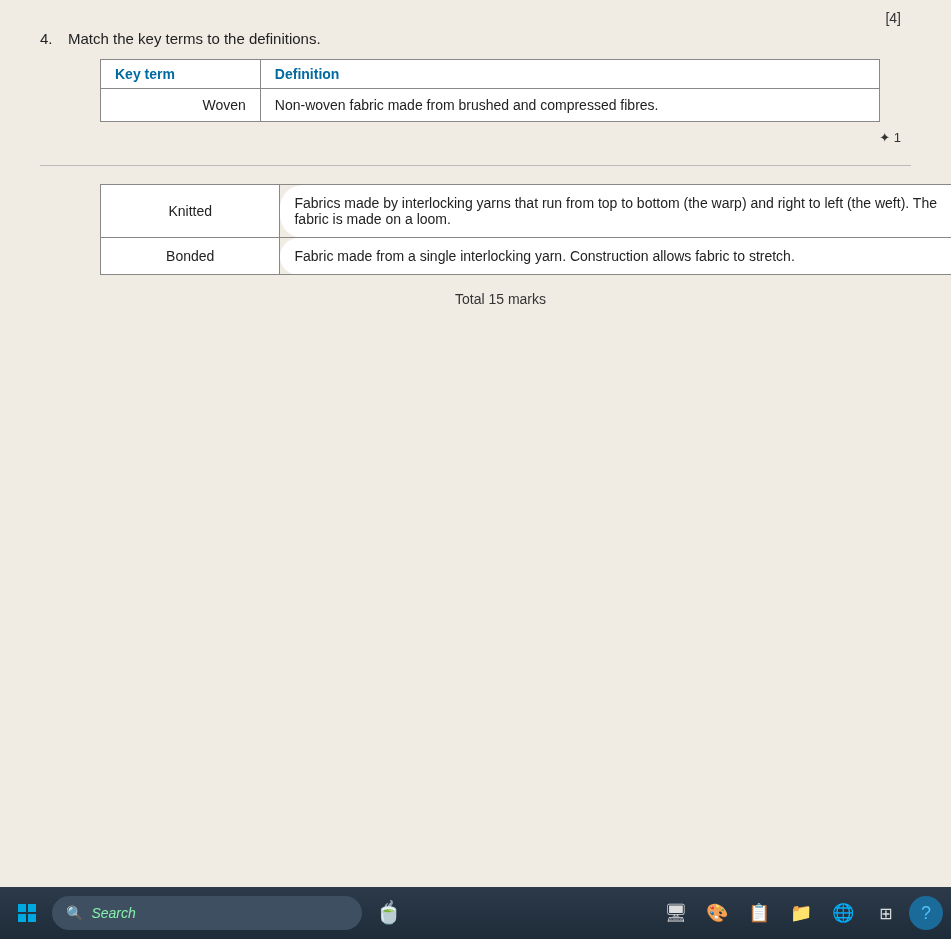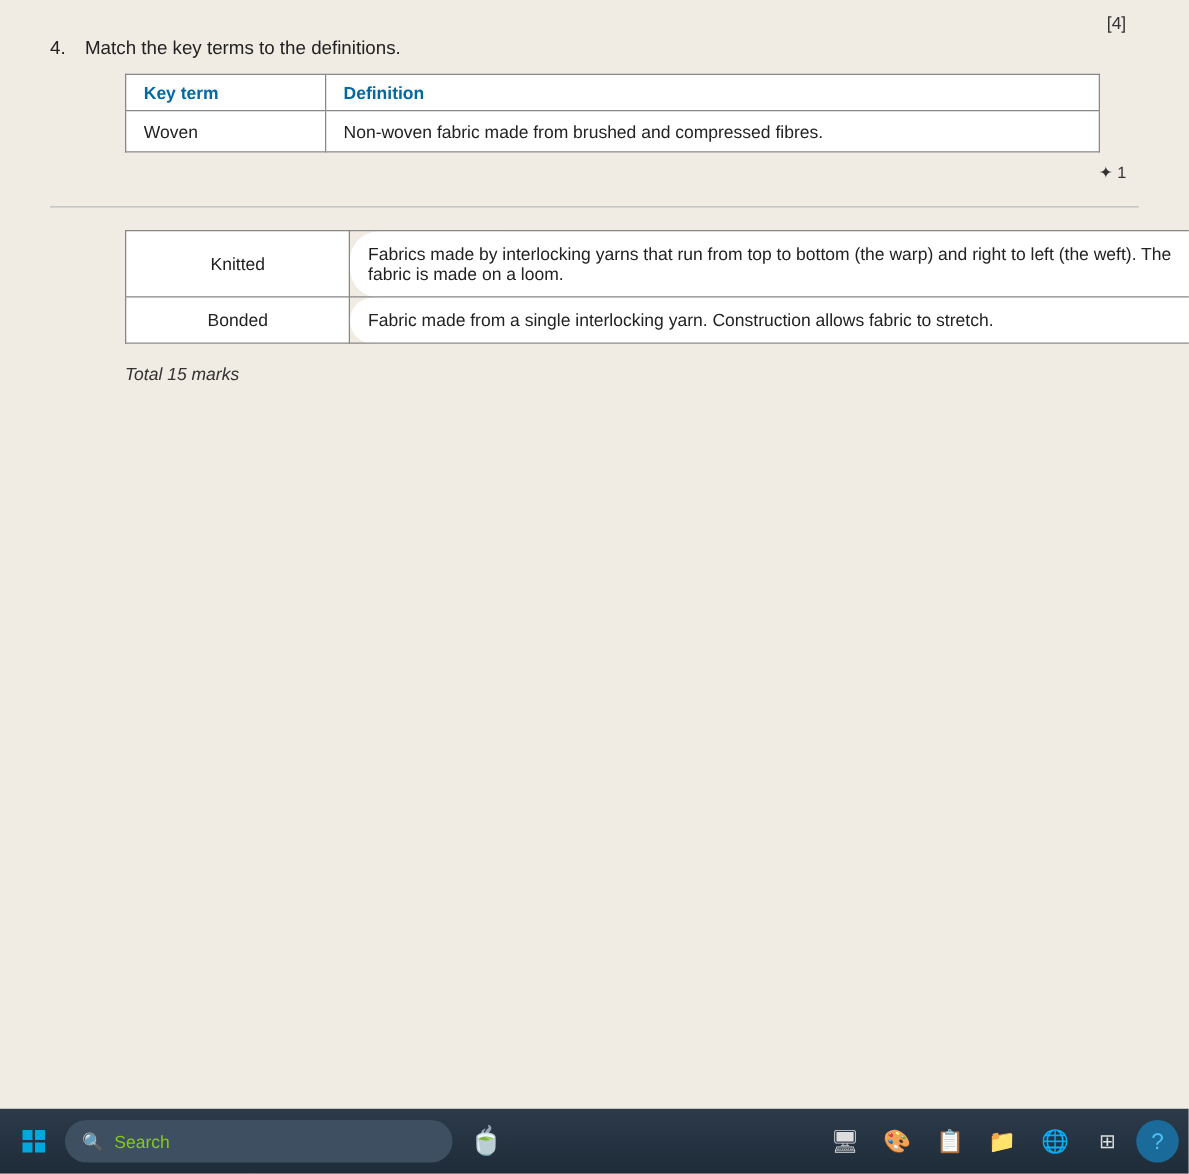--- a/index.html
+++ b/index.html
@@ -71,21 +71,21 @@
       background-color: #ffffff;
       border: 1.5px solid #888;
       padding: 8px 14px;
       font-size: 14px;
       color: #222;
       vertical-align: top;
     }
 
     .key-term-col {
       width: 160px;
-      text-align: left;
+      text-align: right;
     }
 
     .definition-col {
       width: 620px;
     }
 
     .mark-indicator {
       text-align: right;
       font-size: 13px;
       color: #333;
@@ -126,26 +126,25 @@
     }
 
     .bottom-definition {
       width: 620px;
       vertical-align: top;
       padding: 10px 14px;
       border-radius: 23px;
     }
 
     .total-marks {
-      text-align: left;
+      text-align: center;
       font-size: 14px;
       color: #333;
       margin-top: 16px;
       margin-right: 10px;
-      font-style: italic;
     }
 
     
     .taskbar {
       position: absolute;
       bottom: 0;
       left: 0;
       width: 951px;
       height: 52px;
       background: linear-gradient(180deg, #2d3a4a 0%, #1e2b38 100%);
@@ -190,22 +189,23 @@
       gap: 8px;
       cursor: pointer;
     }
 
     .search-icon-tb {
       color: #ccc;
       font-size: 14px;
     }
 
     .search-text-tb {
-      color: #84cc16;
-      font-size: 14px;
+      color: #86efac;
+      font-size: 14px;
+      font-style: italic;
     }
 
     
     .teacup {
       width: 42px;
       height: 42px;
       display: flex;
       align-items: center;
       justify-content: center;
       font-size: 22px;

